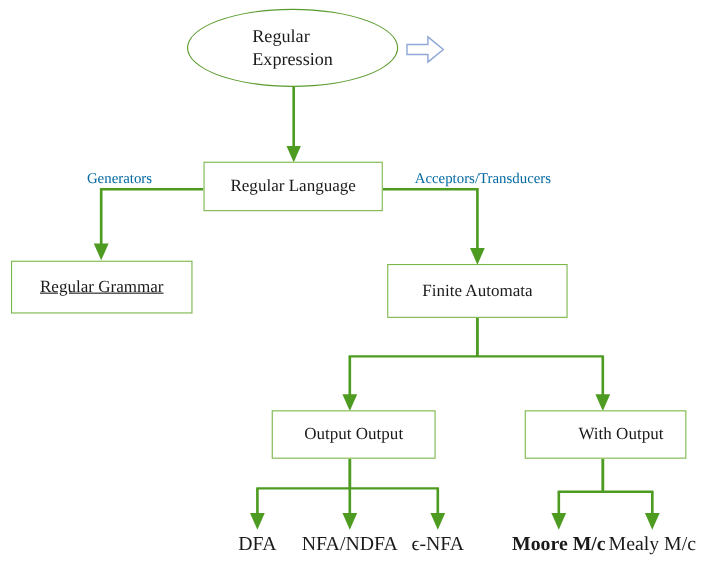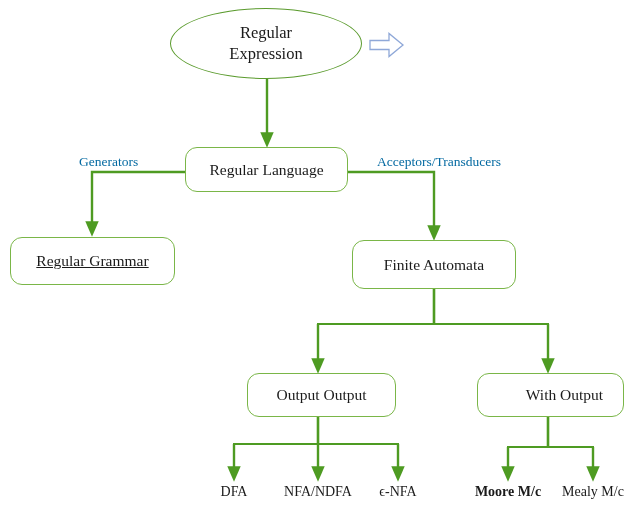--- a/index.html
+++ b/index.html
@@ -21,40 +21,40 @@
     top: 0;
     width: 640px;
     height: 510px;
   }
   .node {
     position: absolute;
     box-sizing: border-box;
     display: flex;
     align-items: center;
     justify-content: center;
-    text-align: center;
+    text-align: left;
     color: #1a1a1a;
     background: #ffffff;
   }
   .node-box {
     border: 1.4px solid #7ab648;
-    border-radius: 12px;
+    border-radius: 0;
     font-size: 15.5px;
     line-height: 1.15;
   }
   .node-ellipse {
     border: 1.4px solid #5b9b2e;
     border-radius: 50%;
     font-size: 16.5px;
     line-height: 1.22;
   }
   .leaf-label {
     position: absolute;
     color: #1a1a1a;
-    font-size: 14px;
+    font-size: 18px;
     white-space: nowrap;
     text-align: center;
     background: transparent;
   }
   .edge-label {
     position: absolute;
     color: #0369a1;
     font-size: 13.5px;
     white-space: nowrap;
     background: transparent;

